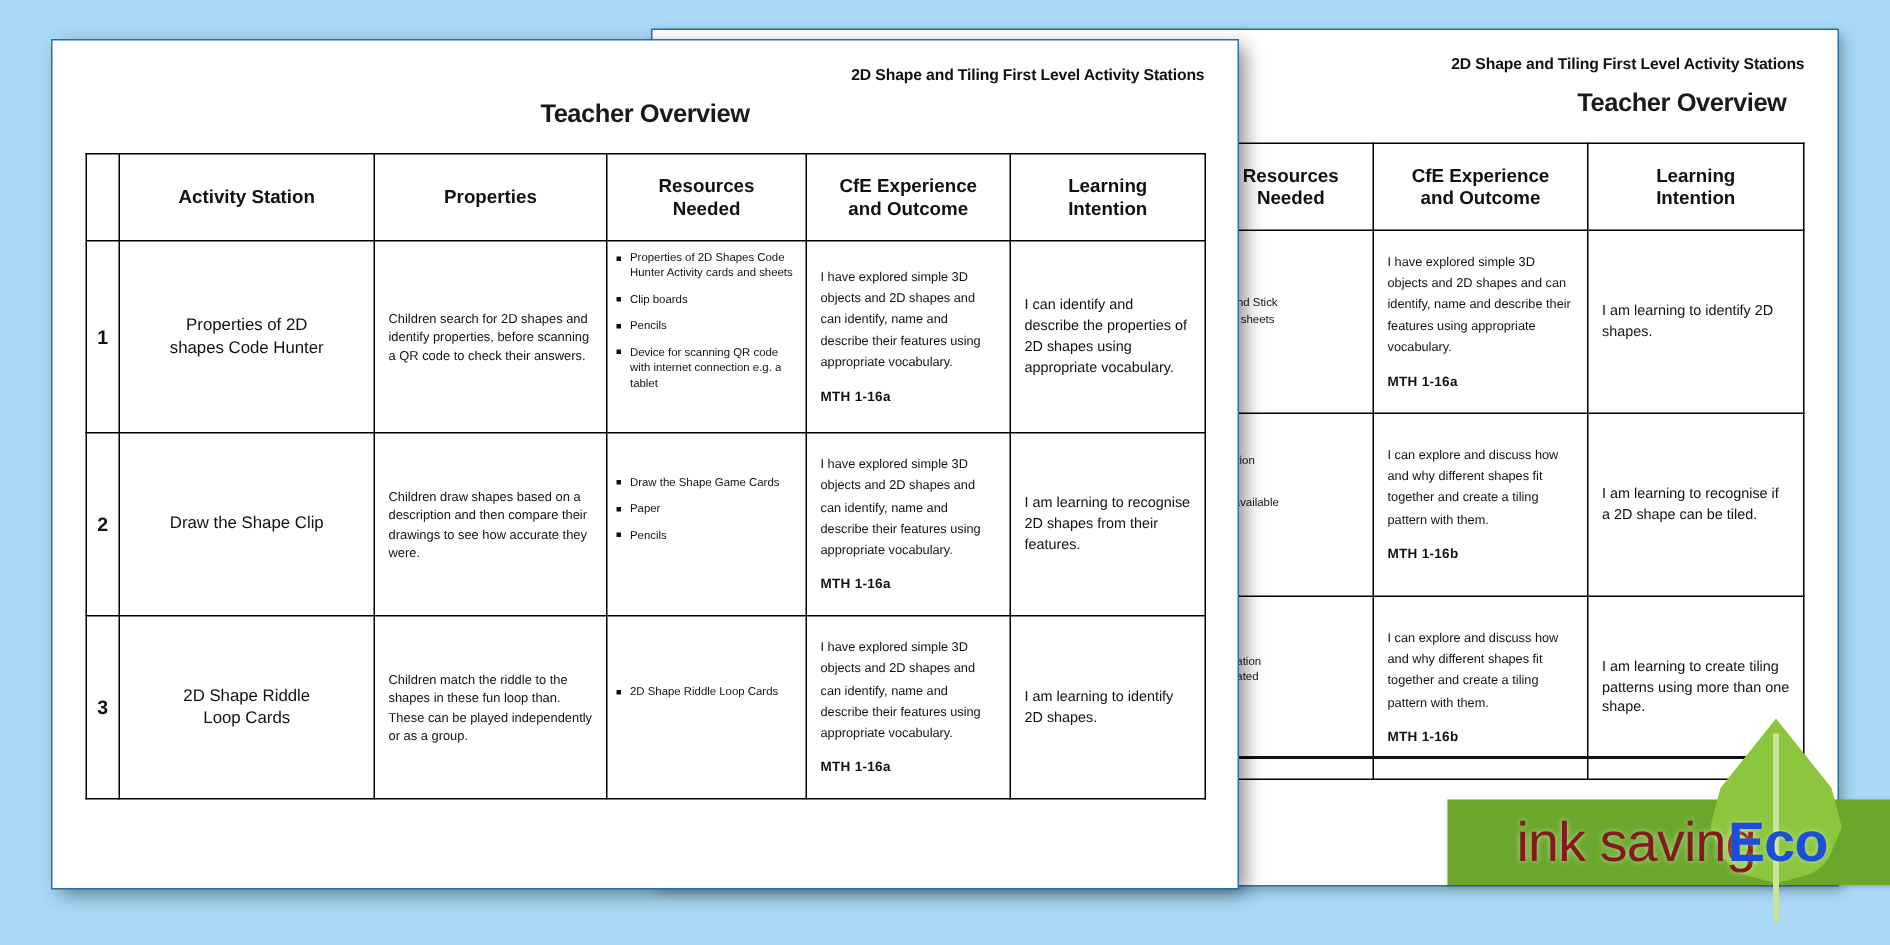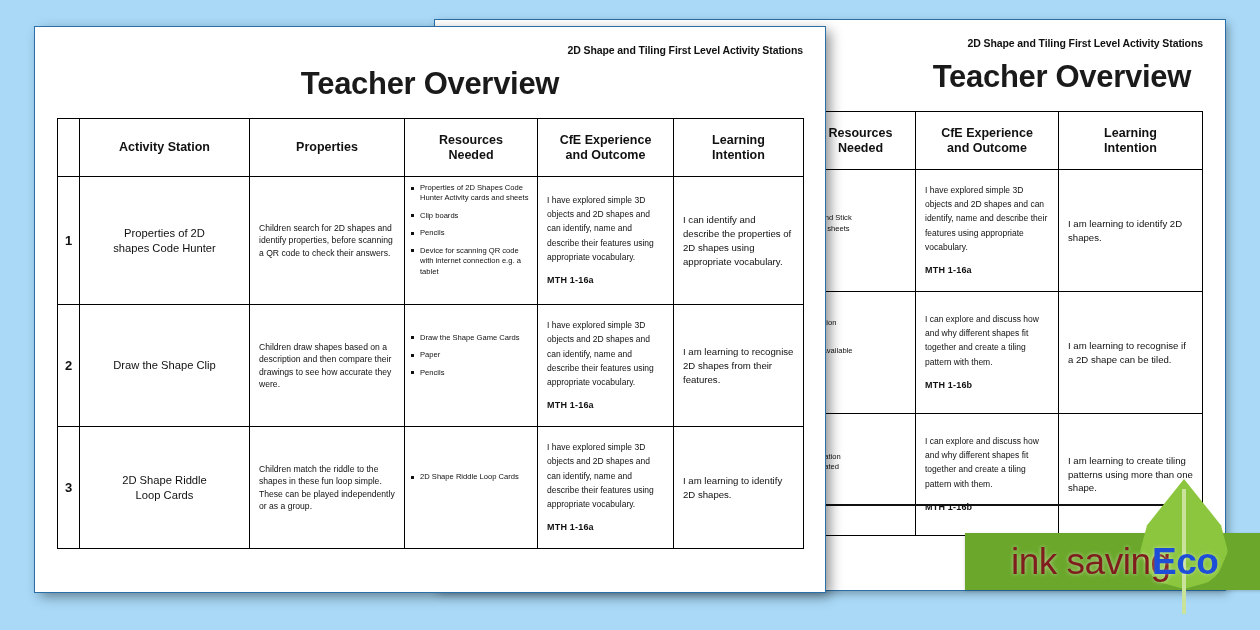--- a/index.html
+++ b/index.html
@@ -34,21 +34,21 @@
   .doc-header {
     text-align: right;
     font-size: 10.5px;
     font-weight: bold;
     color: #111;
     padding-top: 17px;
     letter-spacing: -0.1px;
   }
   .doc-title {
     text-align: center;
-    font-size: 31px;
+    font-size: 17px;
     font-weight: bold;
     color: #1a1a1a;
     margin-top: 10px;
     letter-spacing: -0.3px;
   }
   .sheet-back .doc-title { text-align: right; padding-right: 12px; }
 
   
   table.overview {
     border-collapse: collapse;
@@ -402,21 +402,21 @@
           </td>
           <td class="li-cell">I am learning to recognise 2D shapes from their features.</td>
         </tr>
 
         <tr class="body-row">
           <td class="num-cell">3</td>
           <td class="station-cell">
             <div>2D Shape Riddle</div>
             <div>Loop Cards</div>
           </td>
-          <td class="desc-cell">Children match the riddle to the shapes in these fun loop simple. These can be played independently or as a group.</td>
+          <td class="desc-cell">Children match the riddle to the shapes in these fun loop than. These can be played independently or as a group.</td>
           <td class="res-cell">
             <ul>
               <li>2D Shape Riddle Loop Cards</li>
             </ul>
           </td>
           <td class="cfe-cell">
             <span>I have explored simple 3D objects and 2D shapes and can identify, name and describe their features using appropriate vocabulary.</span>
             <span class="code">MTH 1-16a</span>
           </td>
           <td class="li-cell">I am learning to identify 2D shapes.</td>

